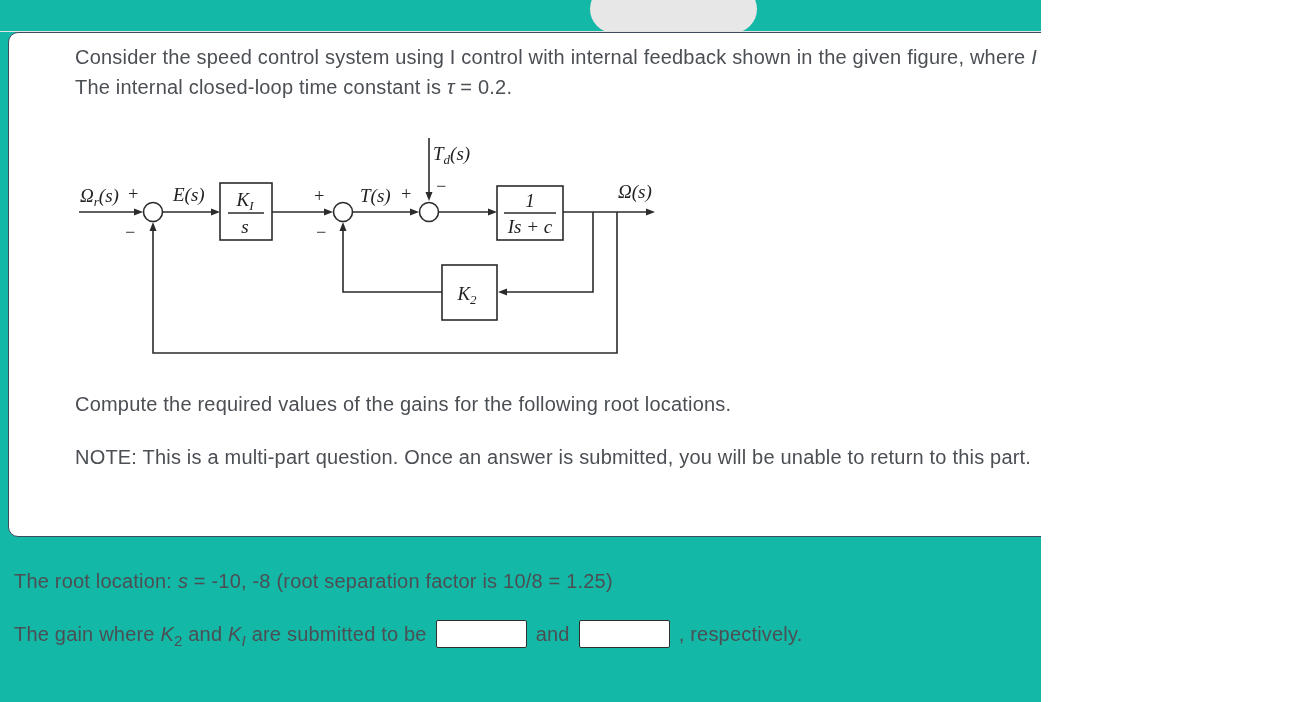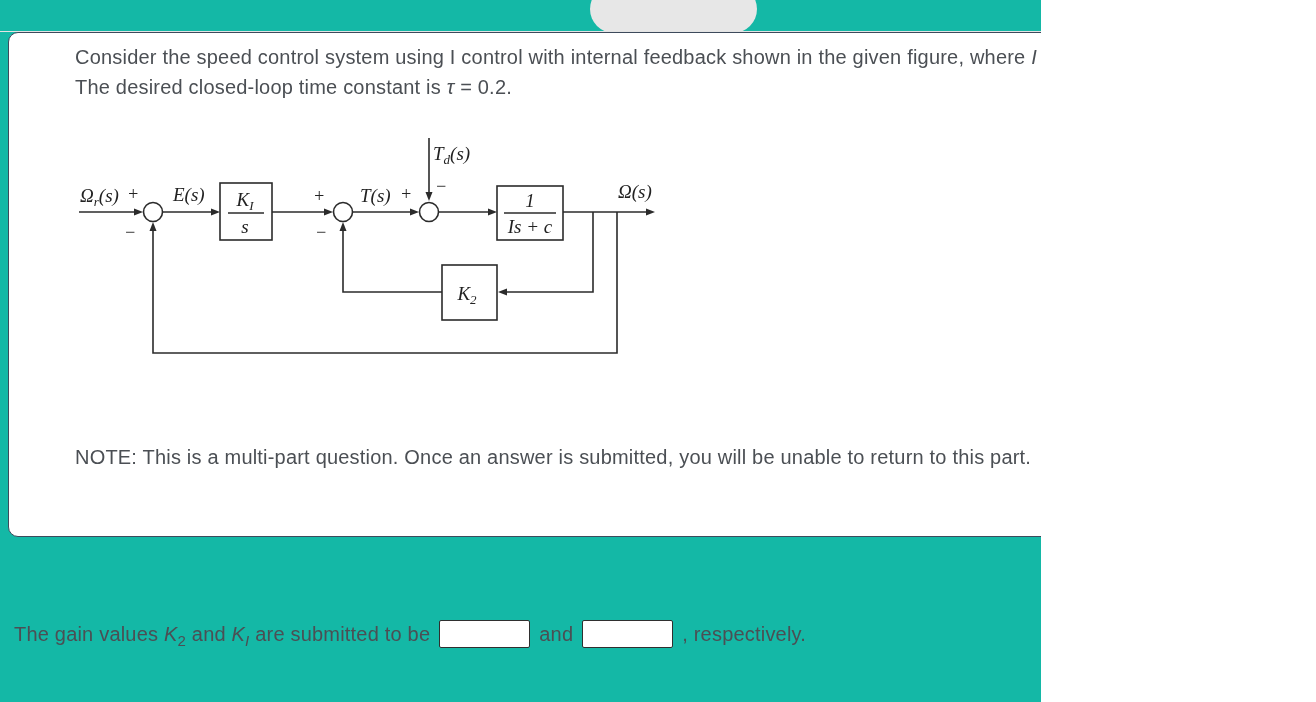--- a/index.html
+++ b/index.html
@@ -69,21 +69,21 @@
   <div class="top-vdivider"></div>
   <div class="top-clip save-clip">
     <span>Save &amp; Exit</span>
   </div>
   <div class="top-rule"></div>
 
   <div class="card"></div>
 
   <div class="q-text">
     <div class="q-line"><span>Consider the speed control system using I control with internal feedback shown in the given figure, where </span><i>I</i><span> = </span><i>c</i><span> = 2.</span></div>
-    <div class="q-line"><span>The desired closed-loop time constant is </span><i>τ</i><span> = 0.2.</span></div>
+    <div class="q-line"><span>The internal closed-loop time constant is </span><i>τ</i><span> = 0.2.</span></div>
   </div>
 
   <svg class="diagram" width="600" height="235" viewBox="0 0 600 235">
 
     <line x1="4" y1="82" x2="60" y2="82"></line>
     <polygon points="68,82 59,78.5 59,85.5"></polygon>
 
     <line x1="87" y1="82" x2="137" y2="82"></line>
     <polygon points="145,82 136,78.5 136,85.5"></polygon>
 
@@ -141,18 +141,20 @@
     <text x="285" y="72">T(s)</text>
 
     <text class="sign" x="325" y="70" font-style="normal">+</text>
     <text class="sign" x="360" y="62" font-style="normal">−</text>
 
     <text x="358" y="30"><tspan>T</tspan><tspan class="sub" dy="4">d</tspan><tspan dy="-4">(s)</tspan></text>
 
     <text x="543" y="68">Ω(s)</text>
   </svg>
 
+  <div class="compute-line">Compute the required values of the gains for the following root locations.</div>
   <div class="note-line">NOTE: This is a multi-part question. Once an answer is submitted, you will be unable to return to this part.</div>
 
+  <div class="root-line ans"><span>The root location: </span><i>s</i><span> = -10, -8 (root separation factor is 10/8 = 1.25)</span></div>
 
-  <div class="gain-line ans"><span>The gain values </span><i>K</i><sub>2</sub><span> and </span><i>K</i><sub><i>I</i></sub><span> are submitted to be</span><input class="answer-box" type="text" value="" style=""><span>and</span><input class="answer-box" type="text" value="" style=""><span>, respectively.</span></div>
+  <div class="gain-line ans"><span>The gain where </span><i>K</i><sub>2</sub><span> and </span><i>K</i><sub><i>I</i></sub><span> are submitted to be</span><input class="answer-box" type="text" value="" style=""><span>and</span><input class="answer-box" type="text" value="" style=""><span>, respectively.</span></div>
 
 </div>
 
 </body></html>

